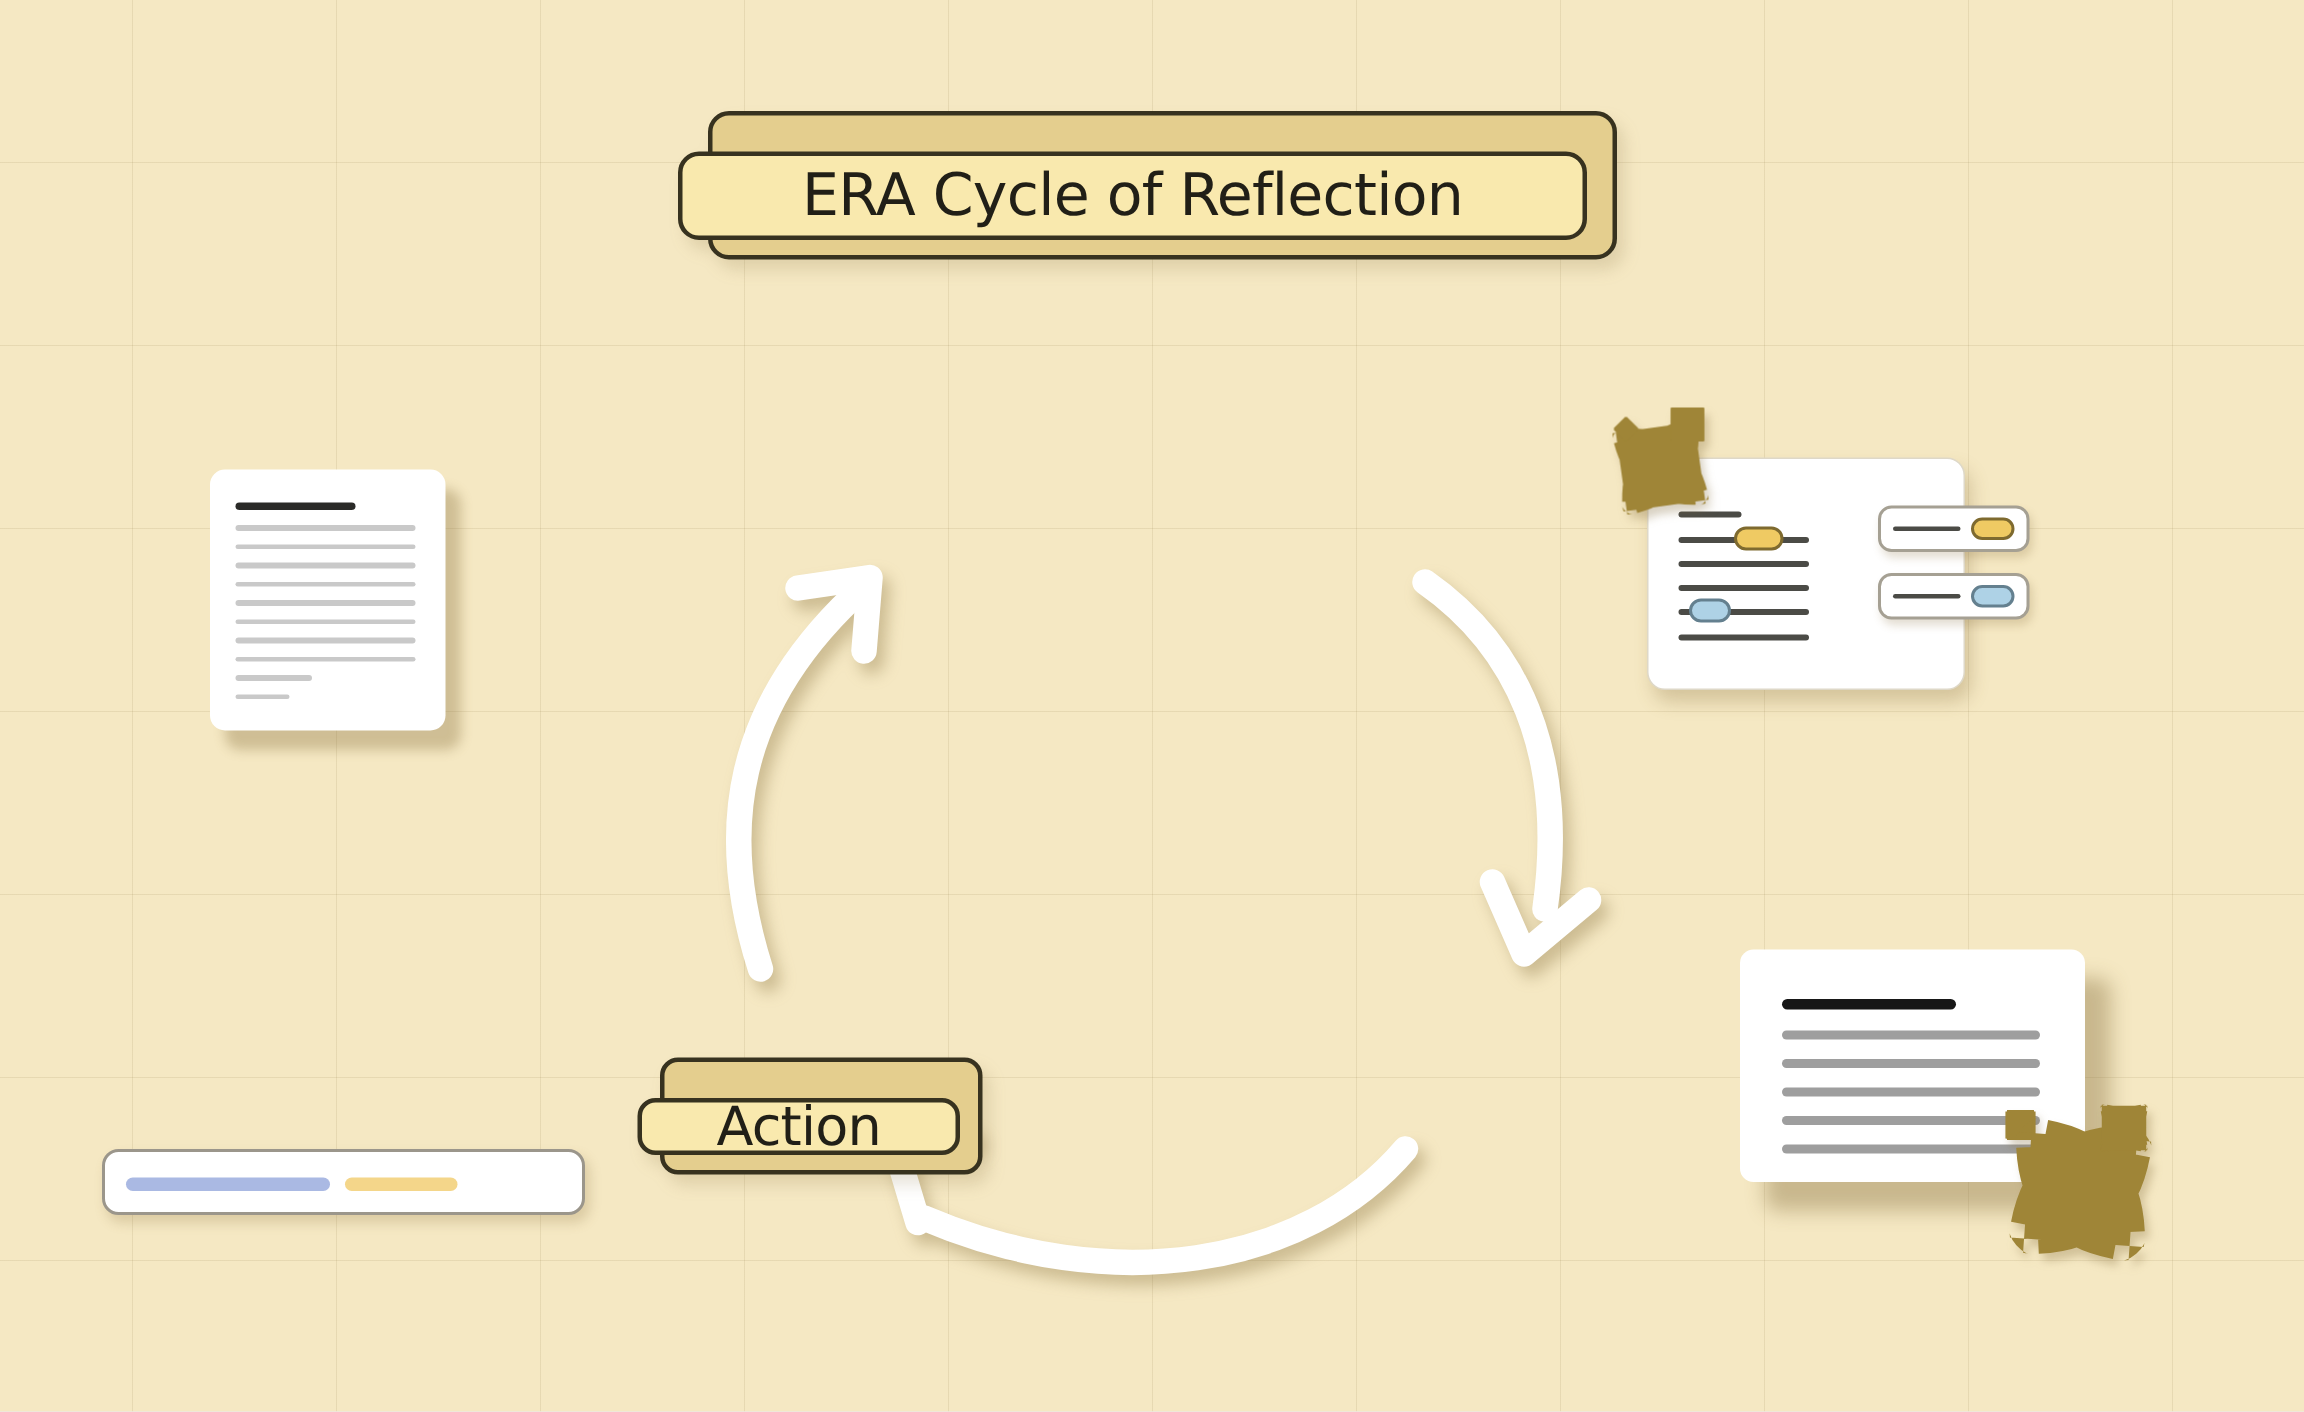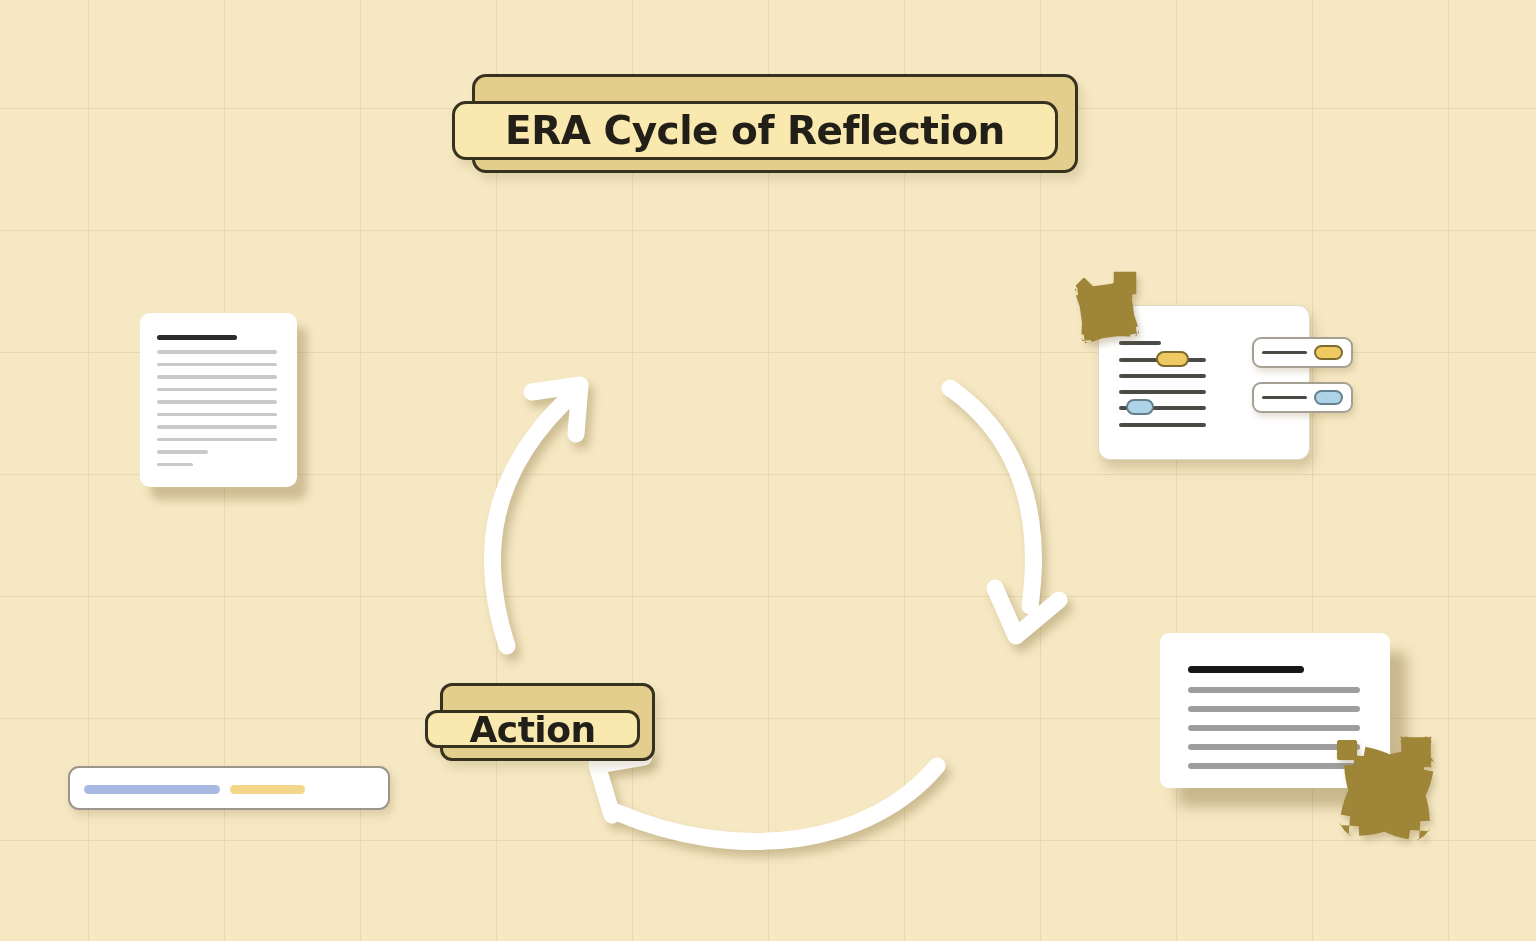--- a/index.html
+++ b/index.html
@@ -15,32 +15,32 @@
   }
 
   
   .layerbox{position:absolute;filter:drop-shadow(5px 7px 5px rgba(130,105,55,.18));}
   .layerbox .back{
     position:absolute;inset:0;background:#e4ce8e;border:3px solid #37321f;border-radius:12px;
   }
   .layerbox .front{
     position:absolute;inset:0;background:#f9e9ae;border:3px solid #37321f;border-radius:12px;
     display:flex;align-items:center;justify-content:center;
-    color:#211f17;font-weight:700;letter-spacing:-.5px;margin-top:40px;
+    color:#211f17;font-weight:400;letter-spacing:-.5px;margin-top:40px;
   }
   #banner{left:452px;top:61px;width:606px;height:99px;}
   #banner .back{transform:translate(20px,13px);border-radius:14px;}
   #banner .front{font-size:39px;border-radius:14px;}
   #node-experience{left:608px;top:295px;width:315px;height:77px;}
   #node-experience .back{transform:translate(13px,12px);}
   #node-experience .front{font-size:36px;}
   #node-reflection{left:842px;top:662px;width:258px;height:75px;}
   #node-reflection .back{transform:translate(16px,12px);}
   #node-reflection .front{font-size:36px;}
-  #node-action{left:425px;top:670px;width:215px;height:78px;}
+  #node-action{left:425px;top:692px;width:215px;height:78px;}
   #node-action .back{transform:translate(15px,13px);}
   #node-action .front{font-size:36px;}
 
   
   .card{position:absolute;background:#ffffff;}
   #doc-left{
     left:140px;top:313px;width:157px;height:174px;border-radius:10px;
     box-shadow:10px 13px 8px rgba(130,105,55,.33);
     padding:22px 0 0 17px;box-sizing:border-box;
   }

